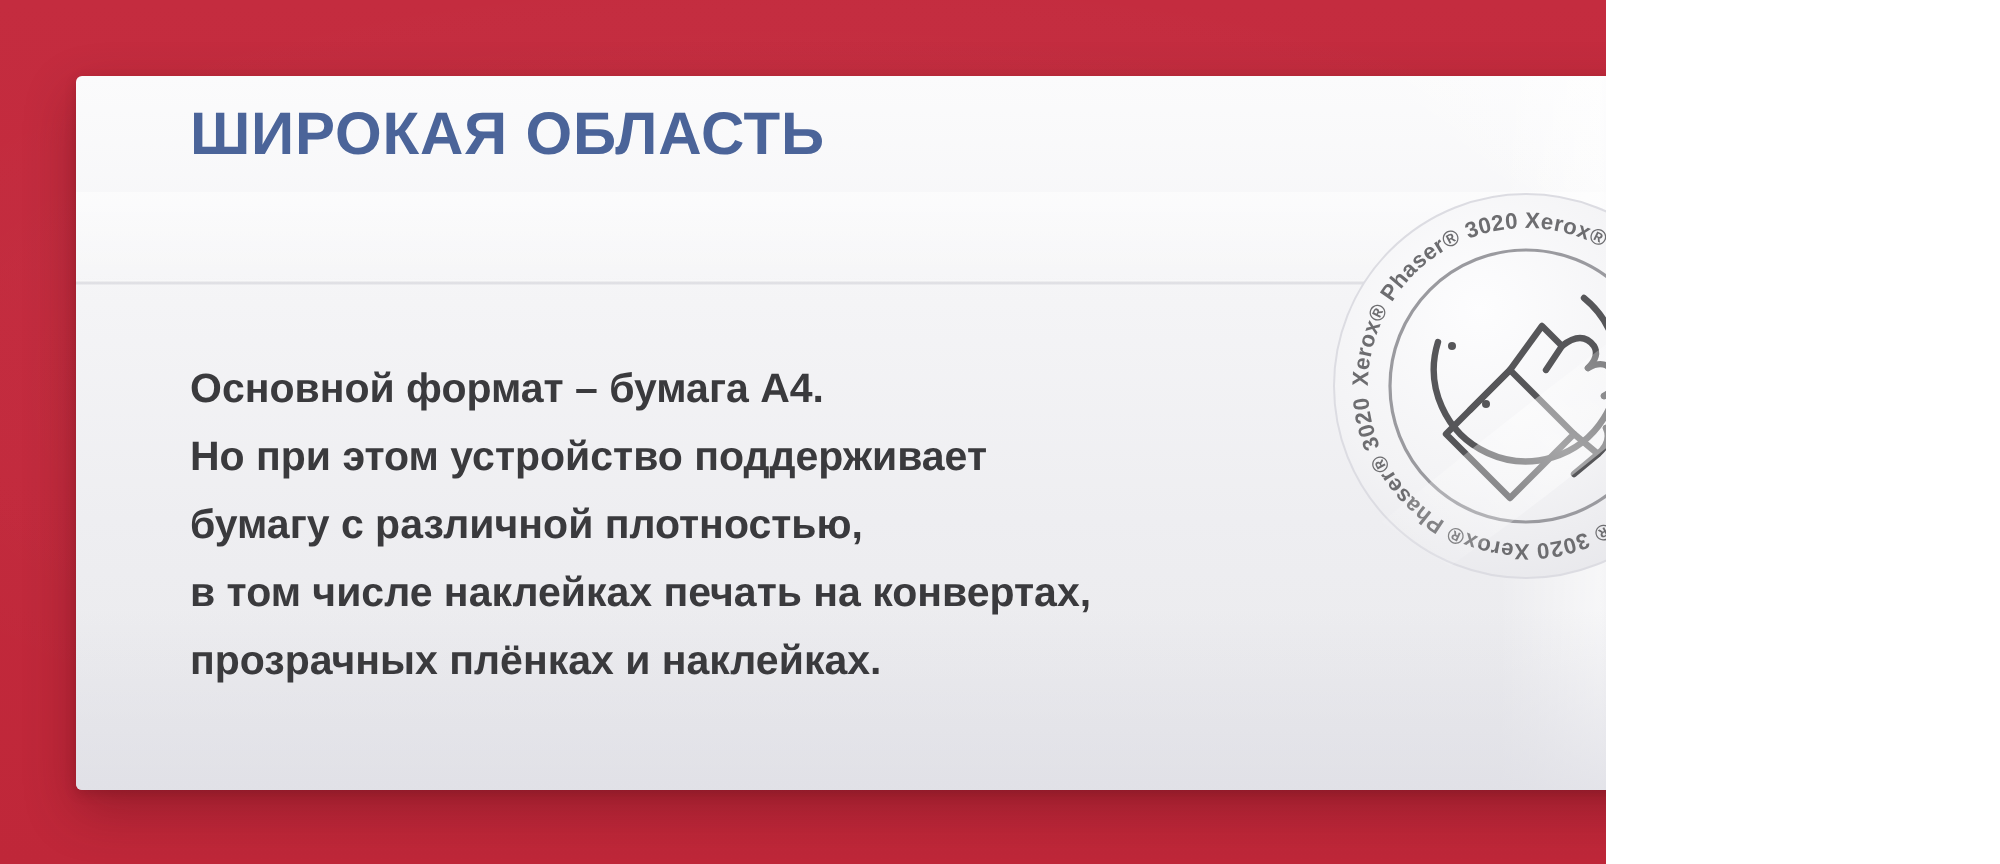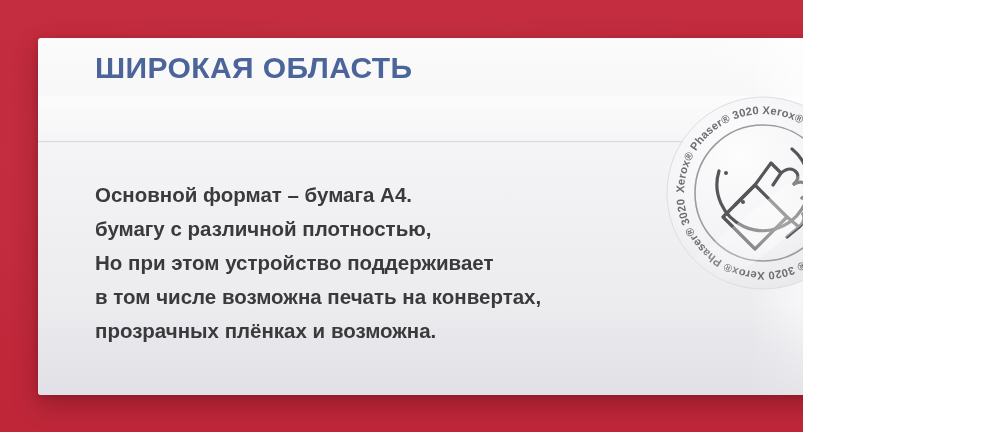--- a/index.html
+++ b/index.html
@@ -153,24 +153,24 @@
     <div class="card-crease-right"></div>
     <div class="card-corner-sheen"></div>
     <div class="card-bottom-shade"></div>
 
     <div class="heading">
       <span class="hl">ШИРОКАЯ ОБЛАСТЬ</span>
     </div>
 
     <div class="body-copy">
       <span class="bl">Основной формат – бумага А4.</span>
+      <span class="bl">Но при этом устройство поддерживает</span>
       <span class="bl">бумагу с различной плотностью,</span>
-      <span class="bl">Но при этом устройство поддерживает</span>
-      <span class="bl">в том числе возможна печать на конвертах,</span>
-      <span class="bl">прозрачных плёнках и возможна.</span>
+      <span class="bl">в том числе наклейках печать на конвертах,</span>
+      <span class="bl">прозрачных плёнках и наклейках.</span>
     </div>
 
     <div class="seal">
       <svg viewBox="0 0 200 200" xmlns="http://www.w3.org/2000/svg" aria-hidden="true">
         <defs>
           <radialGradient id="sealFill" cx="38%" cy="30%" r="78%">
             <stop offset="0%" stop-color="#fdfdfe"></stop>
             <stop offset="60%" stop-color="#f3f3f5"></stop>
             <stop offset="100%" stop-color="#e7e7eb"></stop>
           </radialGradient>

